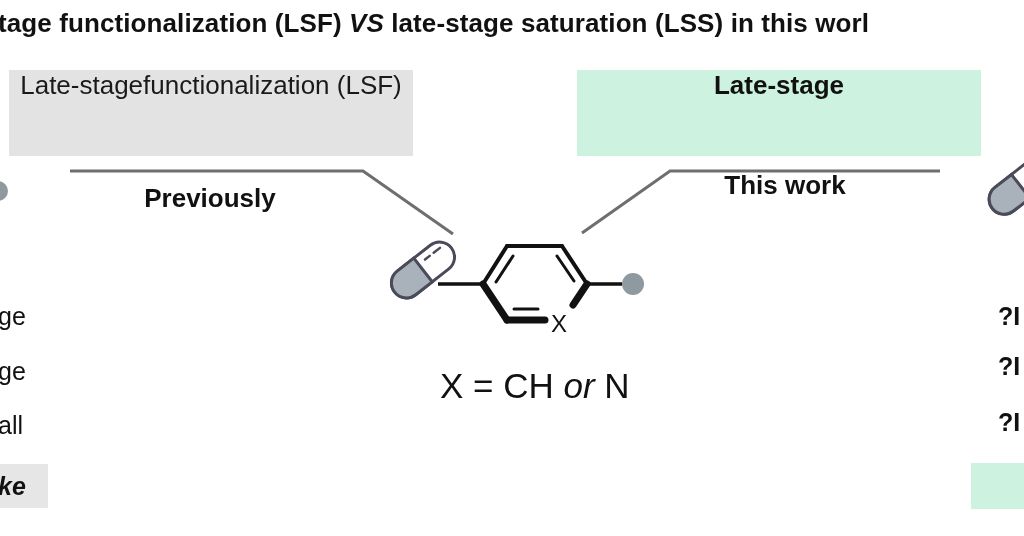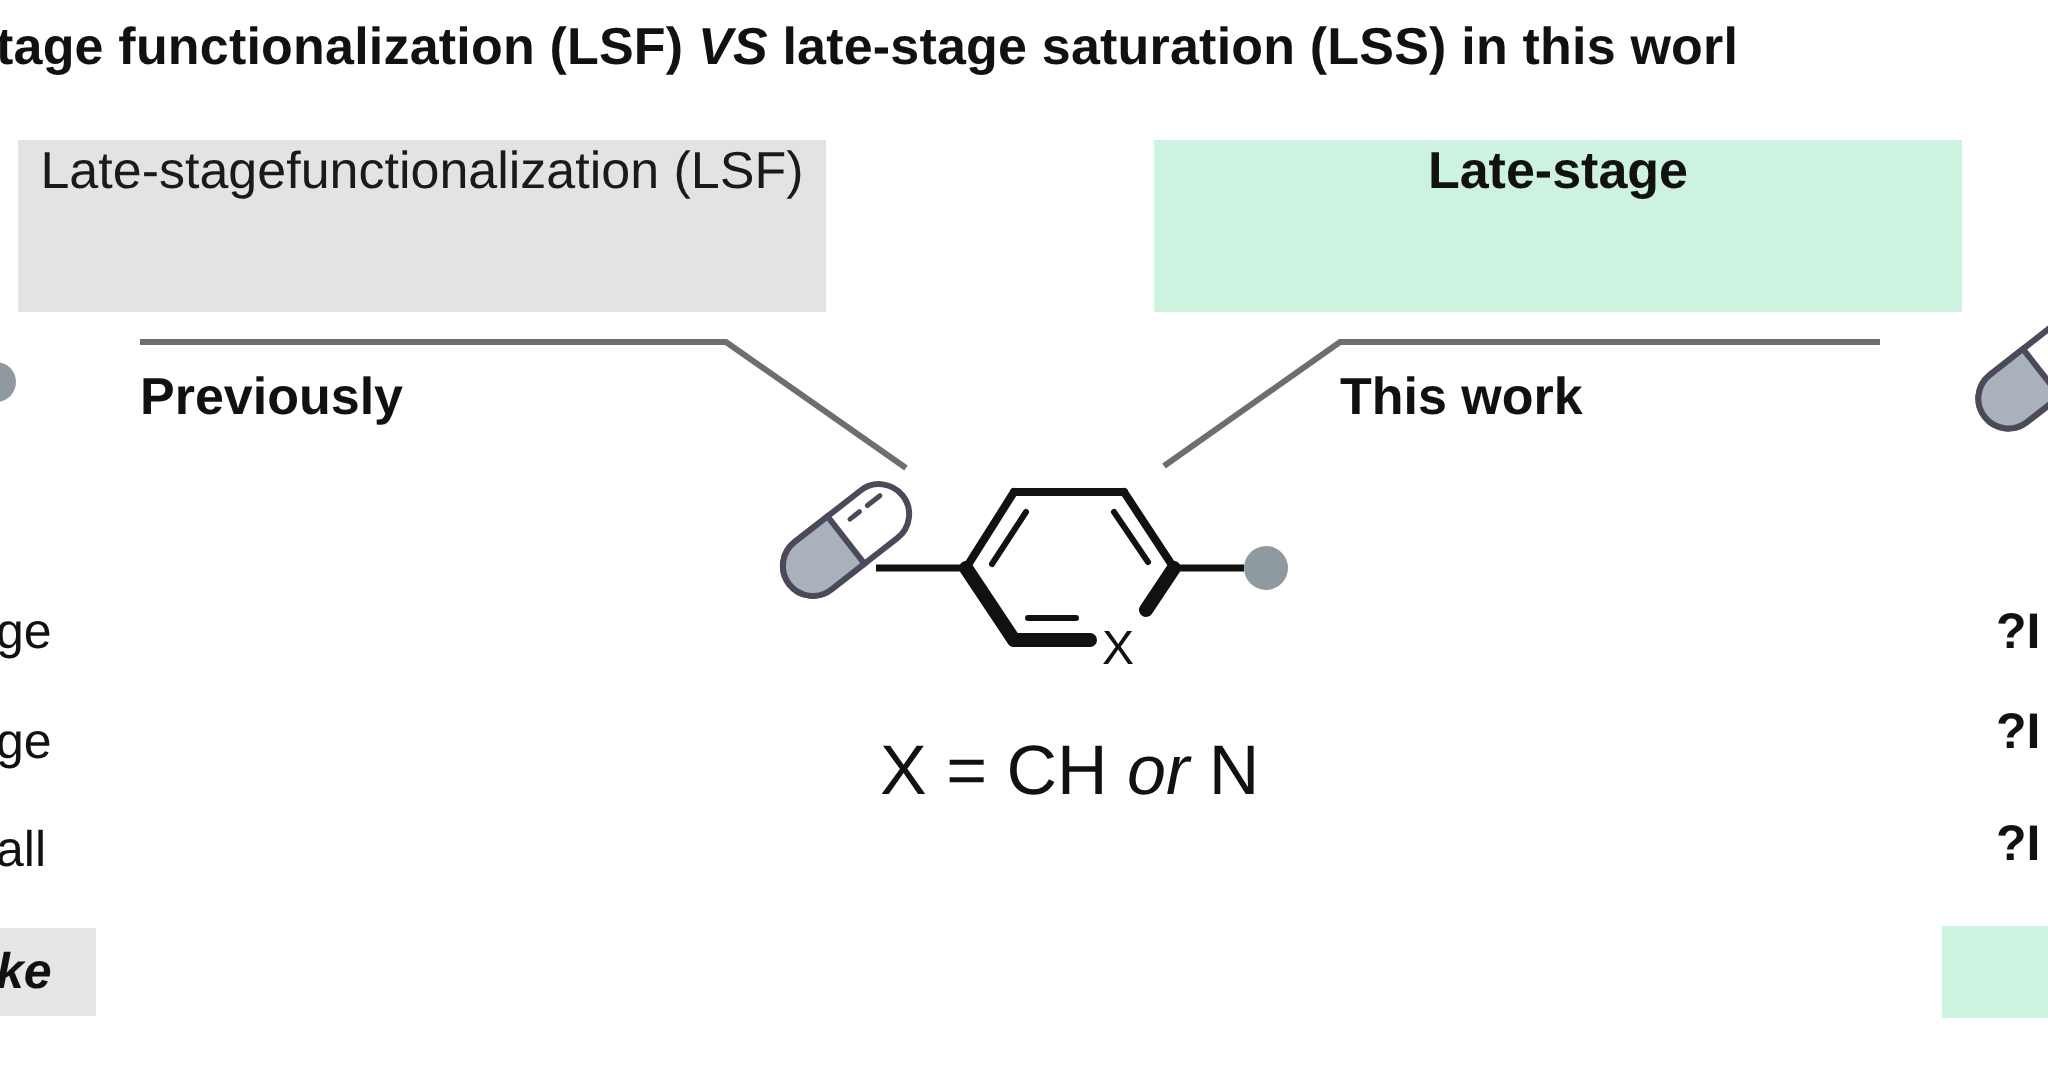--- a/index.html
+++ b/index.html
@@ -3,23 +3,23 @@
 <meta charset="utf-8">
 <style>
   html, body { margin: 0; padding: 0; background: #ffffff; }
   body { width: 1024px; height: 536px; position: relative; overflow: hidden; font-family: "Liberation Sans", sans-serif; color: #111; }
   .abs { position: absolute; }
   .title { left: -2px; top: 8px; font-size: 26px; font-weight: bold; white-space: nowrap; letter-spacing: 0.1px; }
   .title i { font-style: italic; }
   .box { text-align: center; font-size: 26px; line-height: 31px; display: flex; flex-direction: row; justify-content: center; }
   .box-lsf { left: 9px; top: 70px; width: 404px; height: 86px; background: #e3e3e3; font-weight: normal; color: #1a1a1a; }
   .box-lss { left: 577px; top: 70px; width: 404px; height: 86px; background: #cdf3e0; font-weight: bold; }
-  .label { font-size: 26px; font-weight: bold; white-space: nowrap; }
+  .label { font-size: 26px; font-weight: bold; text-align: center; white-space: nowrap; }
   .lbl-prev { left: 70px; top: 183px; width: 280px; }
-  .lbl-this { left: 670px; top: 183px; width: 230px; }
+  .lbl-this { left: 670px; top: 170px; width: 230px; }
   .row-text { font-size: 25px; white-space: nowrap; }
   .left-tail-1 { left: -2px; top: 302px; }
   .left-tail-2 { left: -2px; top: 357px; }
   .left-tail-3 { left: -2px; top: 411px; }
   .left-box { left: -10px; top: 464px; width: 58px; height: 44px; background: #e6e6e6; font-size: 25px; font-weight: bold; font-style: italic; line-height: 44px; padding-left: 8px; box-sizing: border-box; }
   .right-q { left: 998px; font-size: 25px; font-weight: bold; white-space: nowrap; }
   .rq1 { top: 302px; }
   .rq2 { top: 352px; }
   .rq3 { top: 408px; }
   .right-box { left: 971px; top: 463px; width: 60px; height: 46px; background: #cdf3e0; }

